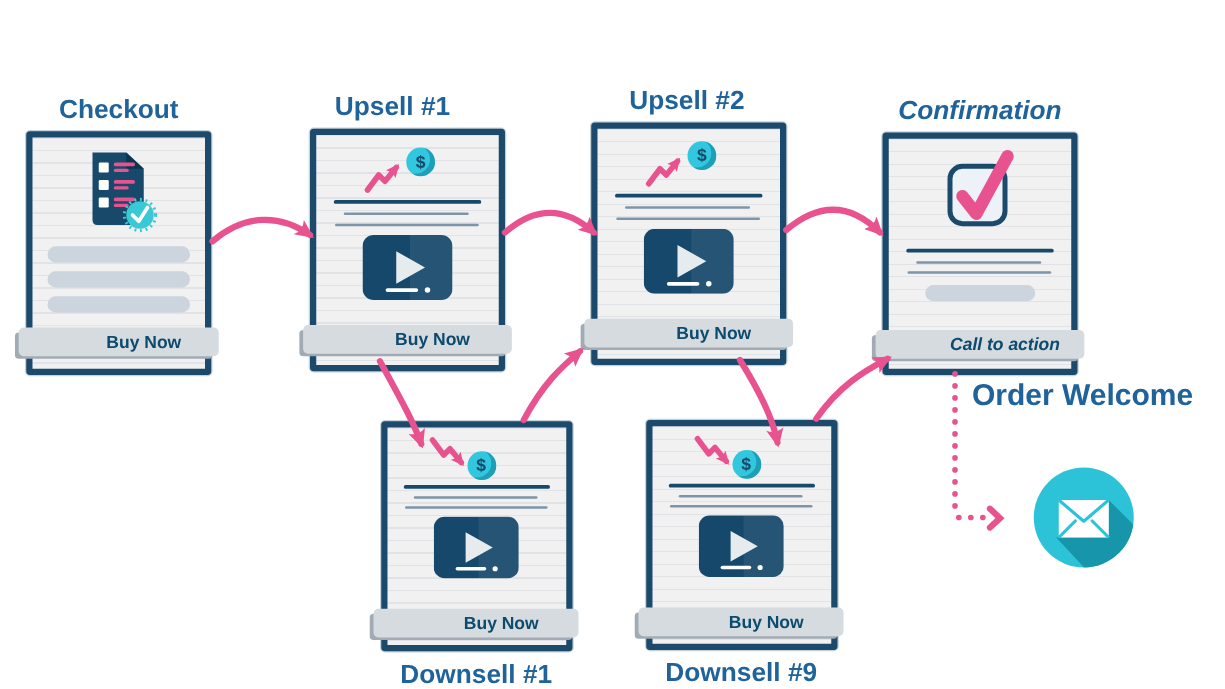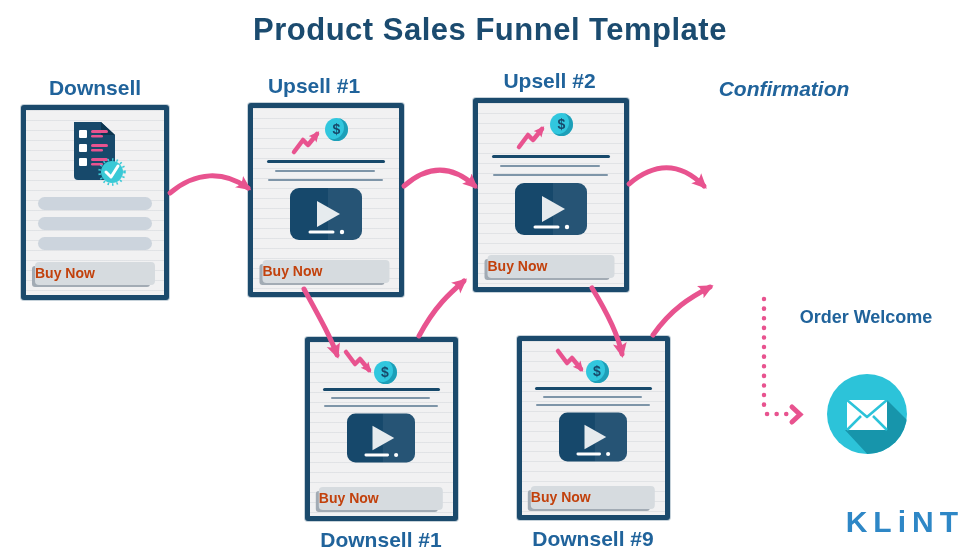--- a/index.html
+++ b/index.html
@@ -25,48 +25,48 @@
     box-shadow:0 0 0 1px rgba(27,74,108,.25);
   }
   .rule-thick{position:absolute;height:3px;background:#17496b;border-radius:2px;}
   .rule-thin{position:absolute;height:2px;background:#7e95a8;border-radius:2px;}
   .bars{position:absolute;left:12px;right:12px;}
   .bar{height:13px;border-radius:7px;background:#ccd4dd;margin-bottom:7px;}
   .bar-single{position:absolute;left:50%;transform:translateX(-50%);width:60%;height:13px;border-radius:7px;background:#ccd4dd;}
   .page-btn{
     position:absolute;left:50%;transform:translateX(-50%);width:87%;height:23px;
     background:#d6dbdf;border-radius:4px;box-shadow:-4px 3px 0 -1px #a2abb4;
-    color:#c2410c;font-size:14px;font-weight:700;text-align:left;line-height:23px;
+    color:#0c4a6e;font-size:14px;font-weight:700;text-align:center;line-height:23px;
     white-space:nowrap;
+    padding-left:40px;
   }
   .coin{
     position:absolute;width:23px;height:23px;border-radius:50%;background:#31c7de;
     box-shadow:inset -4px -2px 0 rgba(13,125,153,.55);
     color:#17496b;font-weight:700;font-size:14px;text-align:center;line-height:23px;
   }
   .trend{position:absolute;overflow:visible;}
   .video{position:absolute;left:50%;transform:translateX(-50%);}
   .doc-icon{display:block;margin:10px auto 0;overflow:visible;}
   .check-icon{position:absolute;left:50%;transform:translateX(-50%);top:6px;overflow:visible;}
   .email-label{
     position:absolute;left:756px;top:301px;width:220px;z-index:2;
-    text-align:center;font-size:18px;font-weight:700;color:#20639b;line-height:32px;
+    text-align:center;font-size:24px;font-weight:700;color:#20639b;line-height:32px;
   }
   .email-icon{position:absolute;left:825px;top:372px;z-index:2;}
   .logo{
     position:absolute;right:16px;bottom:12px;z-index:2;
     font-size:30px;font-weight:700;letter-spacing:6px;color:#2e87c6;
   }
 </style>
 </head>
 <body>
 
 <div class="canvas">
 
-  <div class="title">Product Sales Funnel Template</div>
 
   <svg class="arrows" width="980" height="551" viewBox="0 0 980 551">
     <defs>
       <marker id="ah" markerUnits="userSpaceOnUse" markerWidth="22" markerHeight="22" refX="11" refY="8" orient="auto">
         <path d="M0,1 L15,8 L0,15 Q4.5,8 0,1 Z" fill="#e8538f"></path>
       </marker>
       <marker id="ah-s" markerUnits="userSpaceOnUse" markerWidth="16" markerHeight="16" refX="7" refY="5.5" orient="auto">
         <path d="M0,0.5 L10.5,5.5 L0,10.5 Q3,5.5 0,0.5 Z" fill="#e8538f"></path>
       </marker>
     </defs>
@@ -80,21 +80,21 @@
       <path d="M653,335 C671,309 691,297 710,287" marker-end="url(#ah)"></path>
     </g>
     <g stroke="#e8538f" fill="none" stroke-linecap="round">
       <path d="M764,299 L764,406" stroke-width="4.5" stroke-dasharray="0.1 9.5"></path>
       <path d="M767,414 L788,414" stroke-width="4.5" stroke-dasharray="0.1 9.5"></path>
       <path d="M792,407 L800,414.5 L792,422" stroke-width="5"></path>
     </g>
   </svg>
 
   <div class="node" style="left:20px;top:75px;width:150px;">
-    <div class="node-label">Downsell</div>
+    <div class="node-label">Checkout</div>
     <div class="page" style="width:138px;height:185px;">
       <svg class="doc-icon" width="58" height="66" viewBox="0 0 58 66">
         <path d="M8,2 H35 L49,15 V56 Q49,60 45,60 H12 Q8,60 8,56 Z" fill="#17496b"></path>
         <path d="M35,2 L49,15 H35 Z" fill="#0c3550"></path>
         <rect x="13" y="10" width="8" height="8" rx="1" fill="#ffffff"></rect>
         <rect x="13" y="24" width="8" height="8" rx="1" fill="#ffffff"></rect>
         <rect x="13" y="38" width="8" height="8" rx="1" fill="#ffffff"></rect>
         <g fill="#e8538f">
           <rect x="25" y="10" width="17" height="3" rx="1.5"></rect>
             <rect x="25" y="15" width="12" height="2.6" rx="1.3"></rect>
@@ -155,20 +155,31 @@
         <polygon points="27,13 50,26 27,39" fill="#e6ebee"></polygon>
         <line x1="20" y1="44" x2="43" y2="44" stroke="#ffffff" stroke-width="3" stroke-linecap="round"></line>
         <circle cx="52" cy="44" r="2.2" fill="#ffffff"></circle>
       </svg>
       <div class="page-btn" style="bottom:9px;">Buy Now</div>
     </div>
   </div>
 
   <div class="node" style="left:705px;top:76px;width:158px;font-style:italic;">
     <div class="node-label">Confirmation</div>
+    <div class="page" style="width:146px;height:184px;">
+      <svg class="check-icon" width="72" height="70" viewBox="0 0 72 70">
+        <rect x="12" y="16" width="44" height="46" rx="10" fill="#edf2f8" stroke="#1b4a6c" stroke-width="4"></rect>
+        <path d="M22,40 L33,54 L58,8" stroke="#e8538f" stroke-width="10" fill="none" stroke-linecap="round" stroke-linejoin="round"></path>
+      </svg>
+      <div class="rule-thick" style="left:14px;right:14px;top:88px;"></div>
+      <div class="rule-thin" style="left:22px;right:24px;top:98px;"></div>
+      <div class="rule-thin" style="left:15px;right:16px;top:106px;"></div>
+      <div class="bar-single" style="top:117px;"></div>
+      <div class="page-btn" style="bottom:8px;">Call to action</div>
+    </div>
   </div>
 
   <div class="node" style="left:302px;top:337px;width:158px;">
     <div class="page" style="width:143px;height:174px;">
       <svg class="trend" style="left:33px;top:6px;" width="40" height="30" viewBox="0 0 40 30">
         <path d="M3,4 L12,16 L17,11 L26,22" stroke="#e8538f" stroke-width="4.5" fill="none" stroke-linecap="round" stroke-linejoin="round" marker-end="url(#ah-s)"></path>
       </svg>
       <div class="coin" style="left:64px;top:19px;"><span>$</span></div>
       <div class="rule-thick" style="left:13px;right:13px;top:46px;"></div>
       <div class="rule-thin" style="left:21px;right:23px;top:55px;"></div>
@@ -216,15 +227,14 @@
     <circle cx="42" cy="42" r="40" fill="#2cc3d9"></circle>
     <g clip-path="url(#emc)">
       <polygon points="62,28 86,52 86,86 46,86 20,58 62,58" fill="#1795ab"></polygon>
       <rect x="22" y="28" width="40" height="30" fill="#ffffff"></rect>
       <path d="M22,28 L42,45 L62,28" stroke="#2cc3d9" stroke-width="2.5" fill="none" stroke-linejoin="round"></path>
       <path d="M22,58 L36,44" stroke="#2cc3d9" stroke-width="2.5" fill="none"></path>
       <path d="M62,58 L48,44" stroke="#2cc3d9" stroke-width="2.5" fill="none"></path>
     </g>
   </svg>
 
-  <div class="logo">KLiNT</div>
 
 </div>
 
 </body></html>

